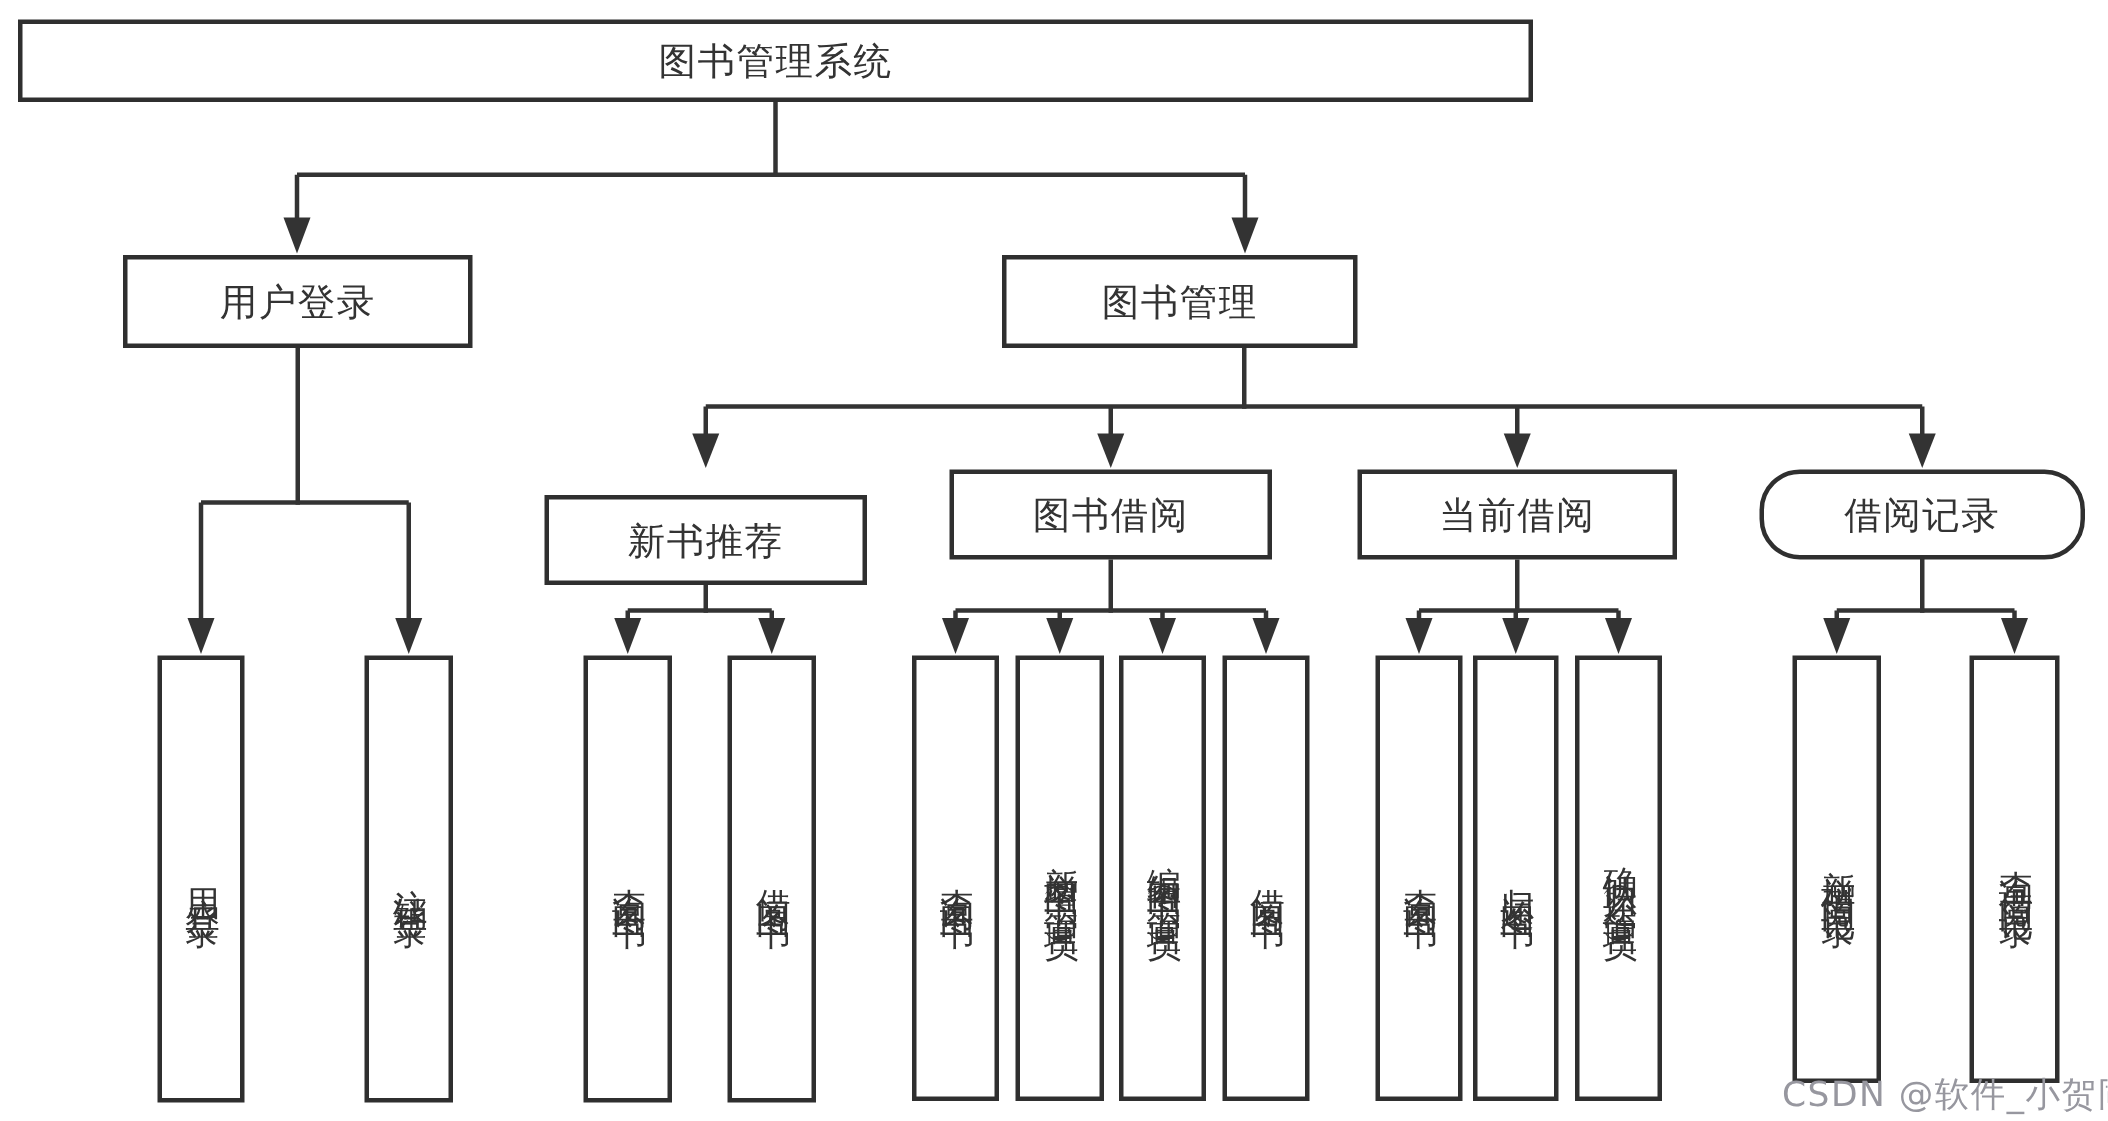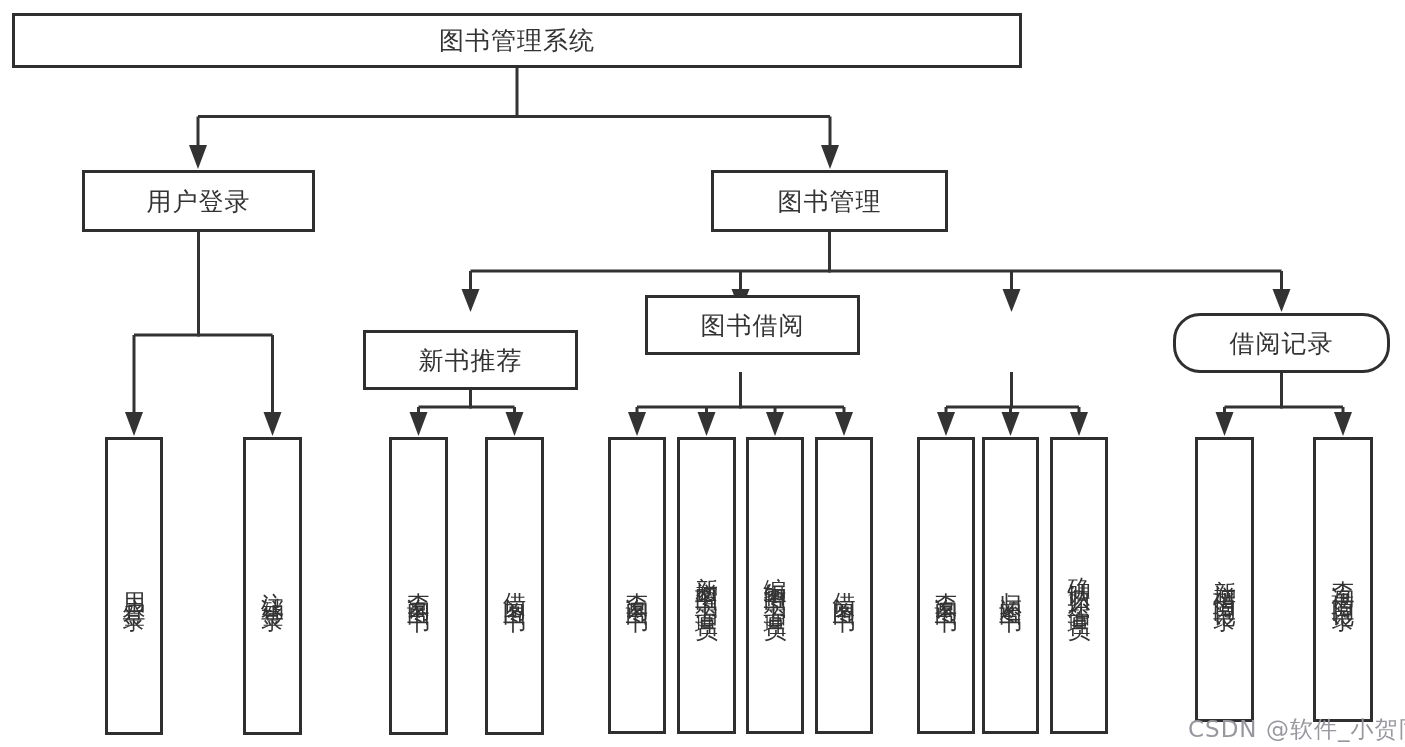--- a/index.html
+++ b/index.html
@@ -38,23 +38,23 @@
     writing-mode: vertical-rl;
     text-orientation: mixed;
     font-size: 23px;
     letter-spacing: 6px;
     line-height: 1;
     white-space: nowrap;
   }
   
   .n-root    { left: 12px;   top: 13px;  width: 1010px; height: 55px; }
   .n-user    { left: 82px;   top: 170px; width: 233px;  height: 62px; }
-  .n-book    { left: 711px;  top: 170px; width: 237px;  height: 62px; }
+  .n-book    { left: 668px;  top: 170px; width: 237px;  height: 62px; }
   .n-new     { left: 363px;  top: 330px; width: 215px;  height: 60px; }
-  .n-borrow  { left: 633px;  top: 295px; width: 215px;  height: 60px; margin-left: 12px; }
+  .n-borrow  { left: 633px;  top: 313px; width: 215px;  height: 60px; }
   .n-current { left: 905px;  top: 313px; width: 213px;  height: 60px; }
   .n-record  { left: 1173px; top: 313px; width: 217px;  height: 60px; border-radius: 27px; }
   .n-u1 { left: 105px;  top: 437px; width: 58px; height: 298px; }
   .n-u2 { left: 243px;  top: 437px; width: 59px; height: 298px; }
   .n-n1 { left: 389px;  top: 437px; width: 59px; height: 298px; }
   .n-n2 { left: 485px;  top: 437px; width: 59px; height: 298px; }
   .n-b1 { left: 608px;  top: 437px; width: 58px; height: 297px; }
   .n-b2 { left: 677px;  top: 437px; width: 59px; height: 297px; }
   .n-b3 { left: 746px;  top: 437px; width: 58px; height: 297px; }
   .n-b4 { left: 815px;  top: 437px; width: 58px; height: 297px; }
@@ -155,20 +155,23 @@
   <div class="box n-book">
     <span class="hlabel">图书管理</span>
   </div>
 
   <div class="box n-new">
     <span class="hlabel">新书推荐</span>
   </div>
   <div class="box n-borrow">
     <span class="hlabel">图书借阅</span>
   </div>
+  <div class="box n-current">
+    <span class="hlabel">当前借阅</span>
+  </div>
   <div class="box n-record">
     <span class="hlabel">借阅记录</span>
   </div>
 
   <div class="box leaf n-u1">
     <span class="vlabel">用户登录</span>
   </div>
   <div class="box leaf n-u2">
     <span class="vlabel">注销登录</span>
   </div>

